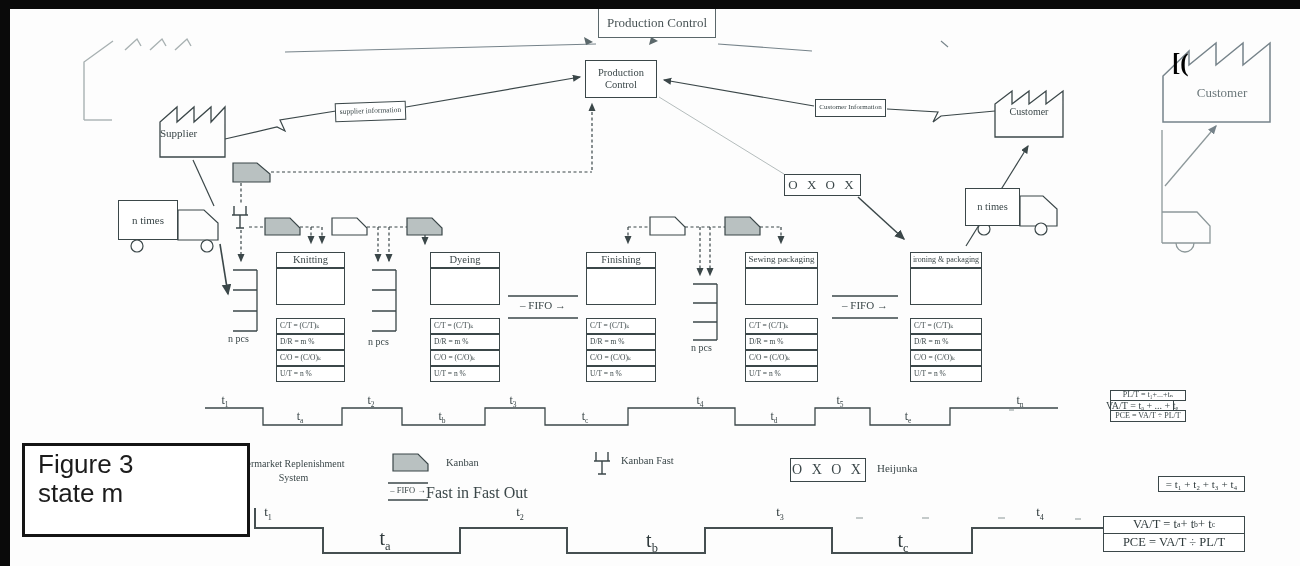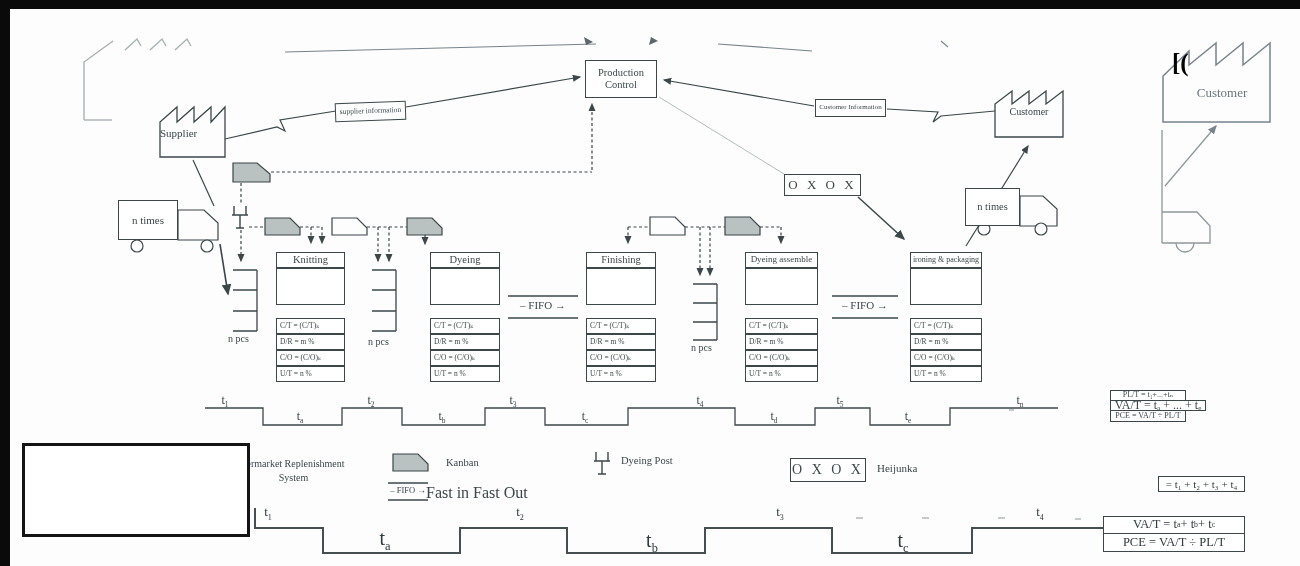--- a/index.html
+++ b/index.html
@@ -153,20 +153,21 @@
   </g>
   <path d="M393,454 L418,454 L428,464 L428,471 L393,471 Z" stroke="#3b4749" stroke-width="1.2" fill="#b9c1c1"></path>
   <g stroke="#3b4749" stroke-width="1.3" fill="none">
     <path d="M388,483 H428 M388,500 H428"></path>
   </g>
   <g stroke="#3b4749" stroke-width="1.4" fill="none">
     <path d="M596,452 V461 M608,452 V461 M594,461 H610 M602,461 V474 M598,474 H606"></path>
   </g>
 </svg>
 
+<div class="b" style="left:598px;top:8px;width:118px;height:30px;font-size:13px;border-color:#5b686b;color:#4a5557">Production Control</div>
 <div class="t" style="left:1187px;top:86px;width:70px;text-align:center;font-size:13px;color:#6b777a">Customer</div>
 <div class="t" style="left:1172px;top:50px;font-size:25px;font-weight:bold;color:#000">[(</div>
 
 <div class="b" style="left:585px;top:60px;width:72px;height:38px;font-size:10.5px;border-width:1.5px;flex-direction:column">
   <span>Production</span>
   <span>Control</span>
 </div>
 <div class="t" style="left:160px;top:128px;width:65px;font-size:11px">Supplier</div>
 <div class="t" style="left:995px;top:107px;width:68px;text-align:center;font-size:10px">Customer</div>
 <div class="b" style="left:335px;top:102px;width:71px;height:19px;font-size:7.5px;transform:rotate(-2deg)">supplier information</div>
@@ -189,21 +190,21 @@
 <div class="b r" style="left:430px;top:350px;width:70px;height:16px;font-size:7.5px">C/O = (C/O)ₖ</div>
 <div class="b r" style="left:430px;top:366px;width:70px;height:16px;font-size:7.5px">U/T = n %</div>
 
 <div class="b" style="left:586px;top:252px;width:70px;height:16px;font-size:10.5px">Finishing</div>
 <div class="b" style="left:586px;top:268px;width:70px;height:37px"></div>
 <div class="b r" style="left:586px;top:318px;width:70px;height:16px;font-size:7.5px">C/T = (C/T)ₖ</div>
 <div class="b r" style="left:586px;top:334px;width:70px;height:16px;font-size:7.5px">D/R = m %</div>
 <div class="b r" style="left:586px;top:350px;width:70px;height:16px;font-size:7.5px">C/O = (C/O)ₖ</div>
 <div class="b r" style="left:586px;top:366px;width:70px;height:16px;font-size:7.5px">U/T = n %</div>
 
-<div class="b" style="left:745px;top:252px;width:73px;height:16px;font-size:9px">Dyeing assemble</div>
+<div class="b" style="left:745px;top:252px;width:73px;height:16px;font-size:9px">Sewing packaging</div>
 <div class="b" style="left:745px;top:268px;width:73px;height:37px"></div>
 <div class="b r" style="left:745px;top:318px;width:73px;height:16px;font-size:7.5px">C/T = (C/T)ₖ</div>
 <div class="b r" style="left:745px;top:334px;width:73px;height:16px;font-size:7.5px">D/R = m %</div>
 <div class="b r" style="left:745px;top:350px;width:73px;height:16px;font-size:7.5px">C/O = (C/O)ₖ</div>
 <div class="b r" style="left:745px;top:366px;width:73px;height:16px;font-size:7.5px">U/T = n %</div>
 
 <div class="b" style="left:910px;top:252px;width:72px;height:16px;font-size:8px">ironing &amp; packaging</div>
 <div class="b" style="left:910px;top:268px;width:72px;height:37px"></div>
 <div class="b r" style="left:910px;top:318px;width:72px;height:16px;font-size:7.5px">C/T = (C/T)ₖ</div>
 <div class="b r" style="left:910px;top:334px;width:72px;height:16px;font-size:7.5px">D/R = m %</div>
@@ -224,30 +225,30 @@
 <span class="tlb" style="left:513px;top:394px;font-size:12px"><span>t</span><sub>3</sub></span>
 <span class="tlb" style="left:585px;top:410px;font-size:12px"><span>t</span><sub>c</sub></span>
 <span class="tlb" style="left:700px;top:394px;font-size:12px"><span>t</span><sub>4</sub></span>
 <span class="tlb" style="left:774px;top:410px;font-size:12px"><span>t</span><sub>d</sub></span>
 <span class="tlb" style="left:840px;top:394px;font-size:12px"><span>t</span><sub>5</sub></span>
 <span class="tlb" style="left:908px;top:410px;font-size:12px"><span>t</span><sub>e</sub></span>
 <span class="tlb" style="left:1020px;top:394px;font-size:12px"><span>t</span><sub>n</sub></span>
 
 <div style="position:absolute;left:1110px;top:390px;width:76px">
   <div class="b" style="position:relative;width:76px;height:11px;font-size:8px">PL/T = t₁+...+tₙ</div>
-  <div class="b" style="position:relative;width:96px;height:11px;font-size:12px;margin-top:-1px">VA/T = tₐ + ... + tₑ</div>
+  <div class="b" style="position:relative;width:64px;height:11px;font-size:10px;margin-top:-1px">VA/T = tₐ + ... + tₑ</div>
   <div class="b" style="position:relative;width:76px;height:12px;font-size:8px;margin-top:-1px">PCE = VA/T ÷ PL/T</div>
 </div>
 
 <div class="t" style="left:231px;top:459px;font-size:10px">Supermarket Replenishment</div>
 <div class="t" style="left:231px;top:473px;width:125px;text-align:center;font-size:10px">System</div>
 <div class="t" style="left:446px;top:458px;font-size:10.5px">Kanban</div>
 <div class="t" style="left:388px;top:486px;width:40px;text-align:center;font-size:8.5px">– FIFO →</div>
 <div class="t" style="left:426px;top:485px;font-size:16px">Fast in Fast Out</div>
-<div class="t" style="left:621px;top:456px;font-size:10.5px">Dyeing Post</div>
+<div class="t" style="left:621px;top:456px;font-size:10.5px">Kanban Fast</div>
 <div class="b ls3" style="left:790px;top:458px;width:76px;height:24px;font-size:14px;border-width:1.8px">O X O X</div>
 <div class="t" style="left:877px;top:463px;font-size:11px">Heijunka</div>
 
 <span class="tlb" style="left:268px;top:505px;font-size:13px;color:#2f3a3c"><span>t</span><sub>1</sub></span>
 <span class="tlb" style="left:385px;top:528px;font-size:20px;color:#2f3a3c"><span>t</span><sub>a</sub></span>
 <span class="tlb" style="left:520px;top:505px;font-size:13px;color:#2f3a3c"><span>t</span><sub>2</sub></span>
 <span class="tlb" style="left:652px;top:530px;font-size:20px;color:#2f3a3c"><span>t</span><sub>b</sub></span>
 <span class="tlb" style="left:780px;top:505px;font-size:13px;color:#2f3a3c"><span>t</span><sub>3</sub></span>
 <span class="tlb" style="left:903px;top:530px;font-size:20px;color:#2f3a3c"><span>t</span><sub>c</sub></span>
 <span class="tlb" style="left:1040px;top:505px;font-size:13px;color:#2f3a3c"><span>t</span><sub>4</sub></span>
@@ -259,18 +260,20 @@
         <sub>a</sub>
         <span> + t</span>
         <sub>b</sub>
         <span> + t</span>
         <sub>c</sub>
   </div>
   <div class="b" style="position:relative;width:142px;height:19px;font-size:12.5px;border-width:1.4px;margin-top:-1px;color:#2f3a3c">PCE = VA/T ÷ PL/T</div>
 </div>
 
 <div class="cap">
+  <span style="display:block">Figure 3</span>
+  <span style="display:block">state m</span>
 </div>
 
 <div class="bar" style="left:0;top:0;width:1300px;height:9px"></div>
 <div class="bar" style="left:0;top:0;width:10px;height:566px"></div>
 
 </div>
 
 </body></html>

